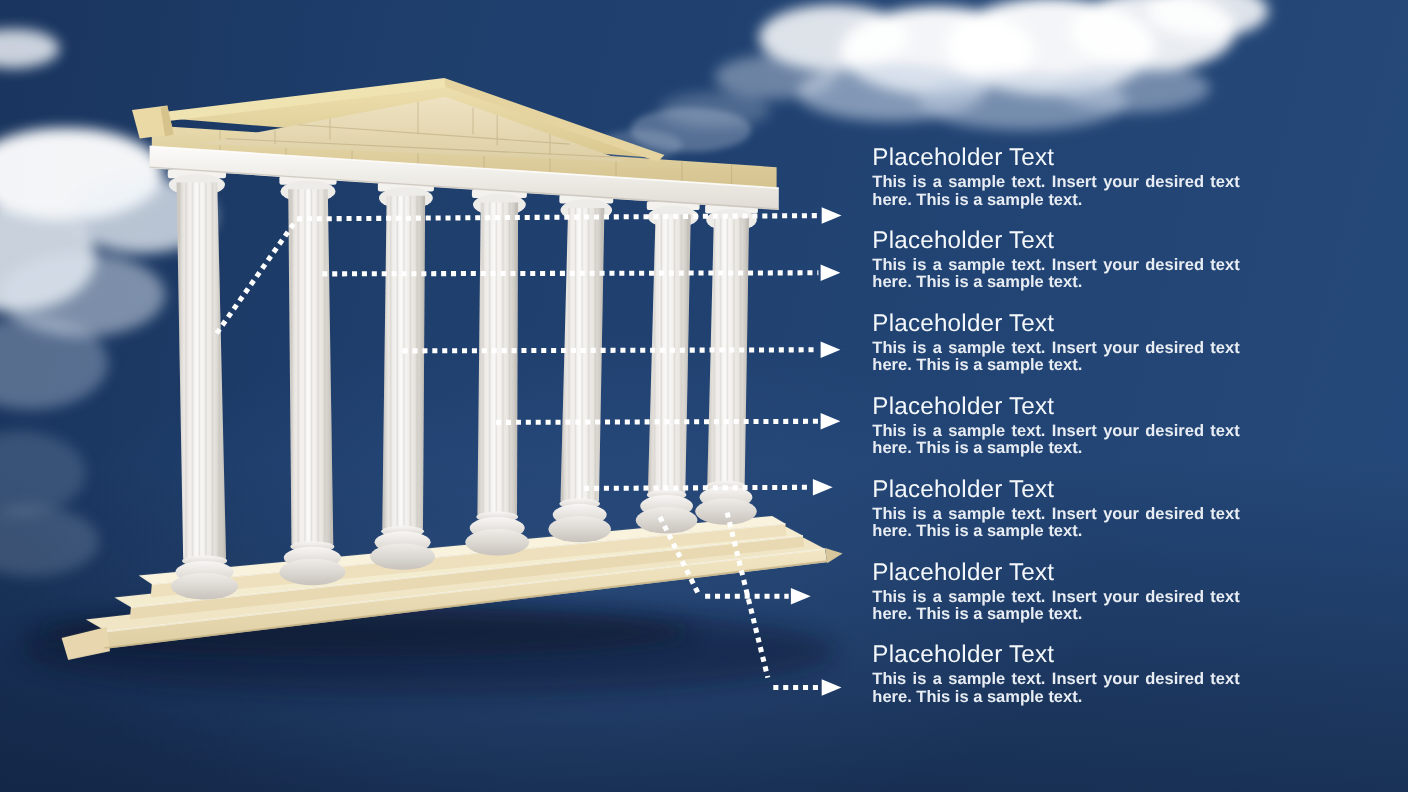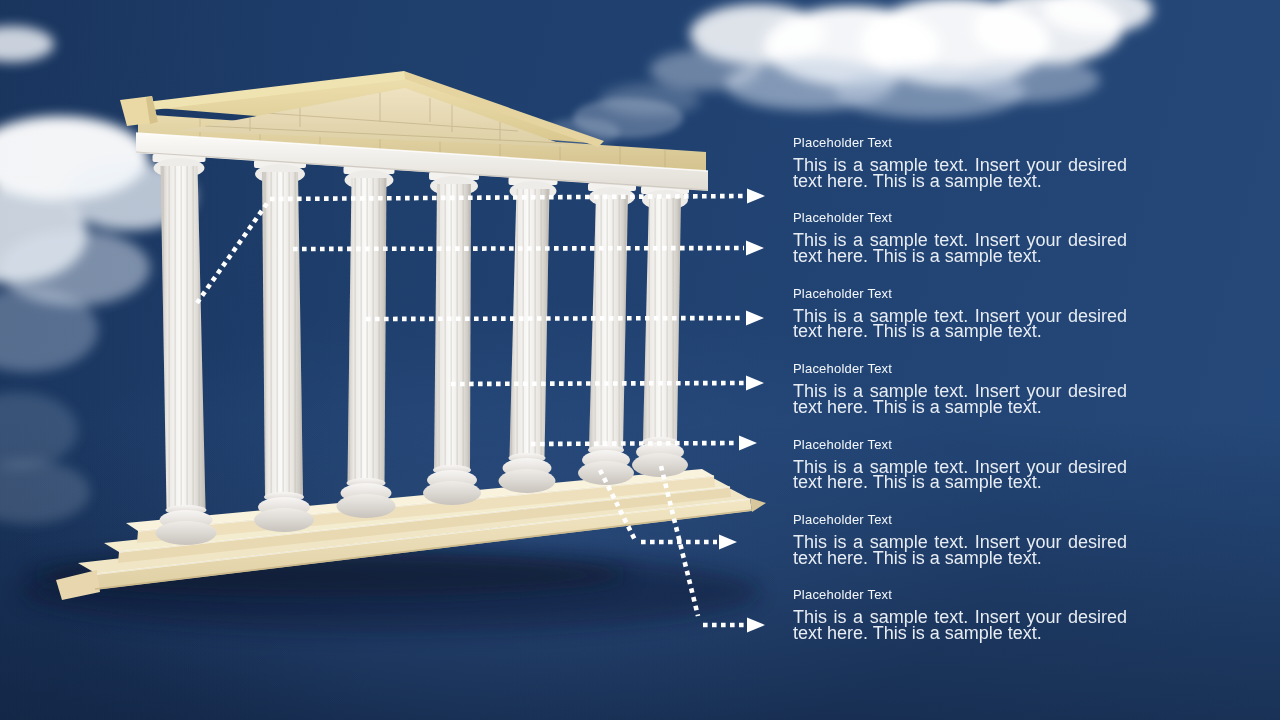--- a/index.html
+++ b/index.html
@@ -12,26 +12,26 @@
     position:absolute; inset:0;
     background:
       radial-gradient(ellipse 760px 360px at 40% 74%, rgba(72,114,176,0.26), rgba(72,114,176,0) 65%),
       linear-gradient(to bottom, rgba(9,17,36,0) 58%, rgba(9,17,36,0.42) 100%),
       linear-gradient(to right, rgba(10,20,40,0.12), rgba(10,20,40,0) 30%);
   }
   .scene { position:absolute; left:0; top:0; width:1280px; height:720px; }
   .items { position:absolute; inset:0; }
   .item { position:absolute; left:793px; width:334px; }
   .item-title {
-    margin:0; font-size:13px; font-weight:400; line-height:24px;
+    margin:0; font-size:22px; font-weight:400; line-height:24px;
     color:#f4f8fb; letter-spacing:.2px;
   }
   .item-body {
-    margin:3px 0 0 0; font-size:18px; line-height:15.6px;
-    color:#e8edf3; text-align:justify;
+    margin:3px 0 0 0; font-size:15px; line-height:15.6px;
+    color:#e8edf3; text-align:justify;font-weight:bold;
   }
 </style>
 </head>
 <body>
 
 <div class="stage">
   <div class="sky-shade"></div>
 
   <svg class="scene" viewBox="0 0 1280 720" aria-hidden="true">
     <defs>

